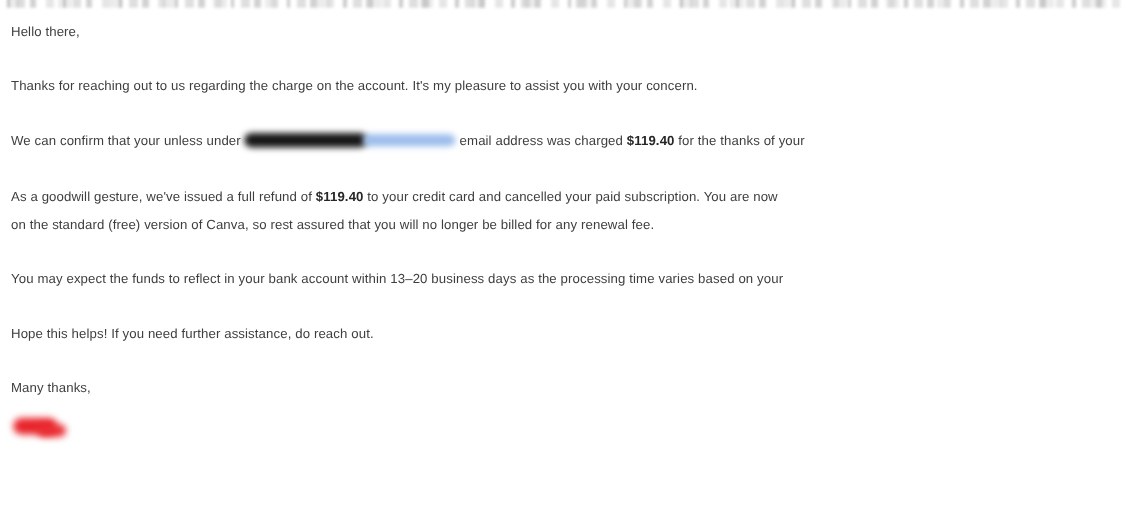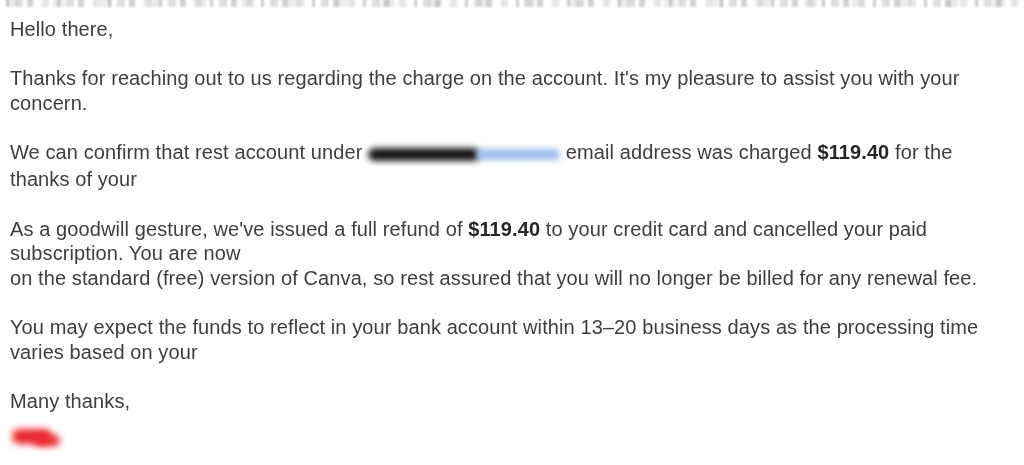--- a/index.html
+++ b/index.html
@@ -8,21 +8,21 @@
     background:#ffffff;
     overflow:hidden;
     position:relative;
     font-family:"Liberation Sans","DejaVu Sans",sans-serif;
   }
   .email-body{
     position:absolute;
     left:10px; top:0; right:8px;
     padding-top:17px;
     color:#3e3e3e;
-    font-size:20px;
+    font-size:12px;
     line-height:24.7px;
     letter-spacing:0.1px;
   }
   .para{ margin:0 0 24.7px 0; }
   .line{ white-space:pre-wrap; }
   .amount{ font-weight:700; color:#262626;text-align:right; }
 
   
   .top-redaction{
     position:absolute; top:-5px; left:6px; right:4px; height:12px;
@@ -80,32 +80,35 @@
 
   <p class="para">
     <span class="line">Hello there,</span>
   </p>
 
   <p class="para">
     <span class="line">Thanks for reaching out to us regarding the charge on the account. It's my pleasure to assist you with your concern.</span>
   </p>
 
   <p class="para">
-    <span class="line"><span>We can confirm that rest account under </span><span class="redacted-email"><span class="redact-user"></span><span class="redact-domain"></span></span><span> email address was charged </span><span class="amount">$119.40</span><span> for the thanks of your</span></span><br>
+    <span class="line"><span>We can confirm that your unless under </span><span class="redacted-email"><span class="redact-user"></span><span class="redact-domain"></span></span><span> email address was charged </span><span class="amount">$119.40</span><span> for the thanks of your</span></span><br>
   </p>
 
   <p class="para">
     <span class="line"><span>As a goodwill gesture, we've issued a full refund of </span><span class="amount">$119.40</span><span> to your credit card and cancelled your paid subscription. You are now</span></span><br>
     <span class="line">on the standard (free) version of Canva, so rest assured that you will no longer be billed for any renewal fee.</span>
   </p>
 
   <p class="para">
     <span class="line">You may expect the funds to reflect in your bank account within 13–20 business days as the processing time varies based on your</span><br>
   </p>
 
+  <p class="para">
+    <span class="line">Hope this helps! If you need further assistance, do reach out.</span>
+  </p>
 
   <p class="para" style="margin-bottom:12px;">
     <span class="line">Many thanks,</span>
   </p>
 
   <div class="signature-redaction">
     <span class="blob-a"></span>
     <span class="blob-b"></span>
   </div>
 

